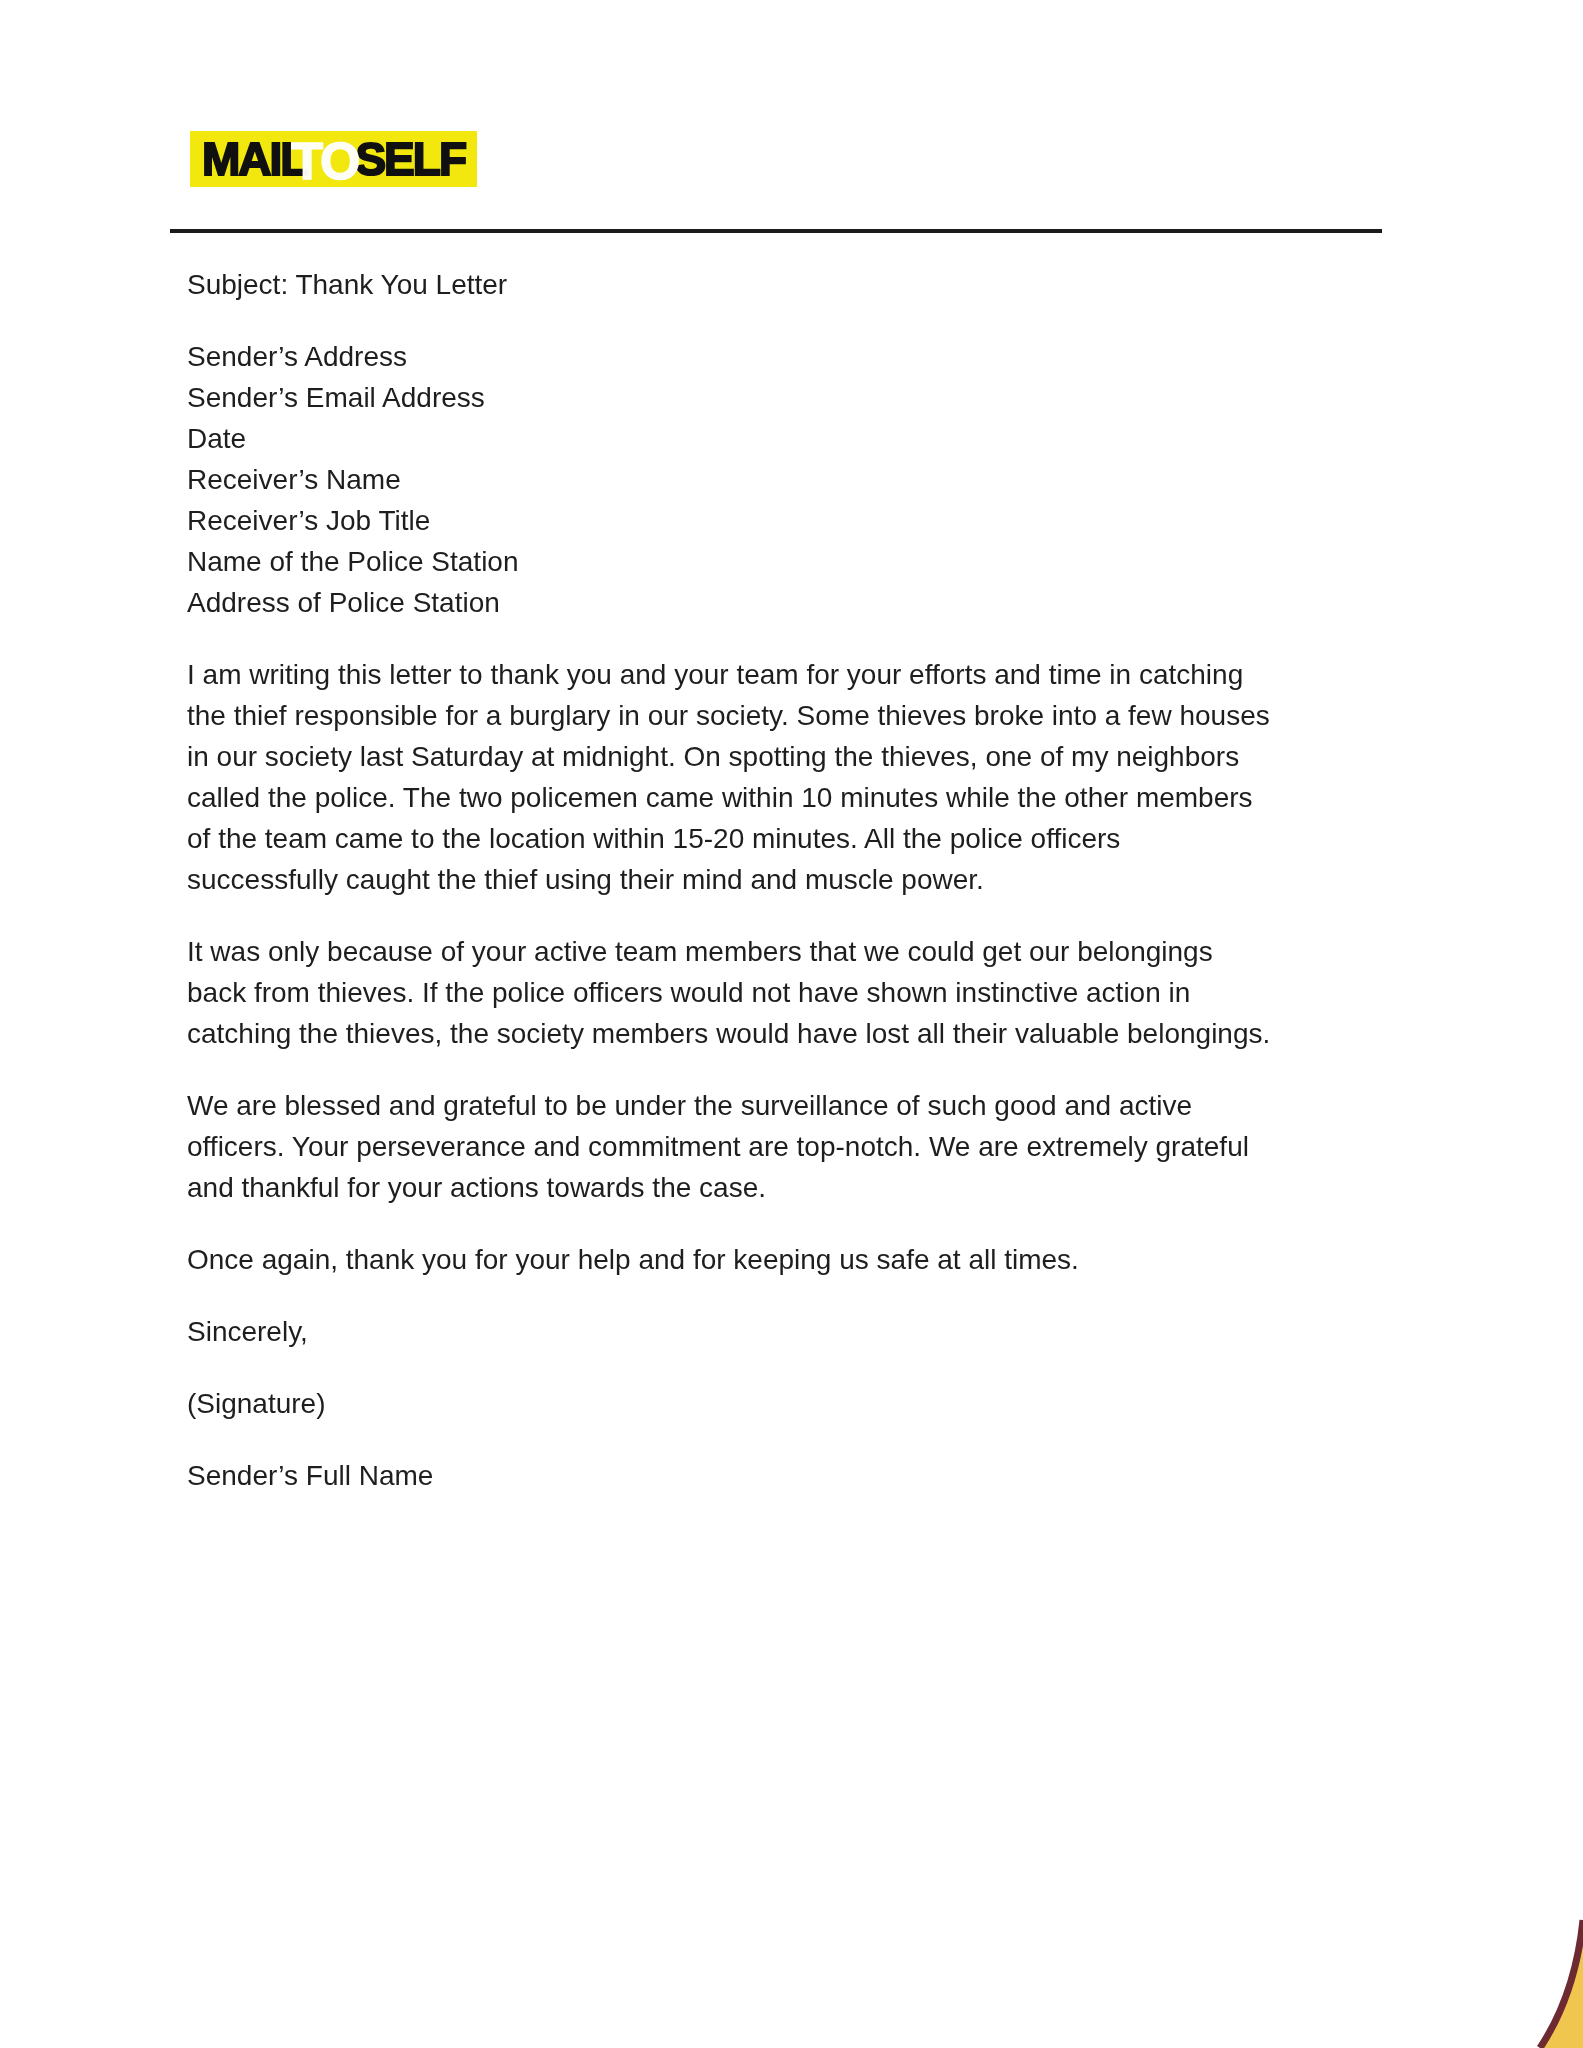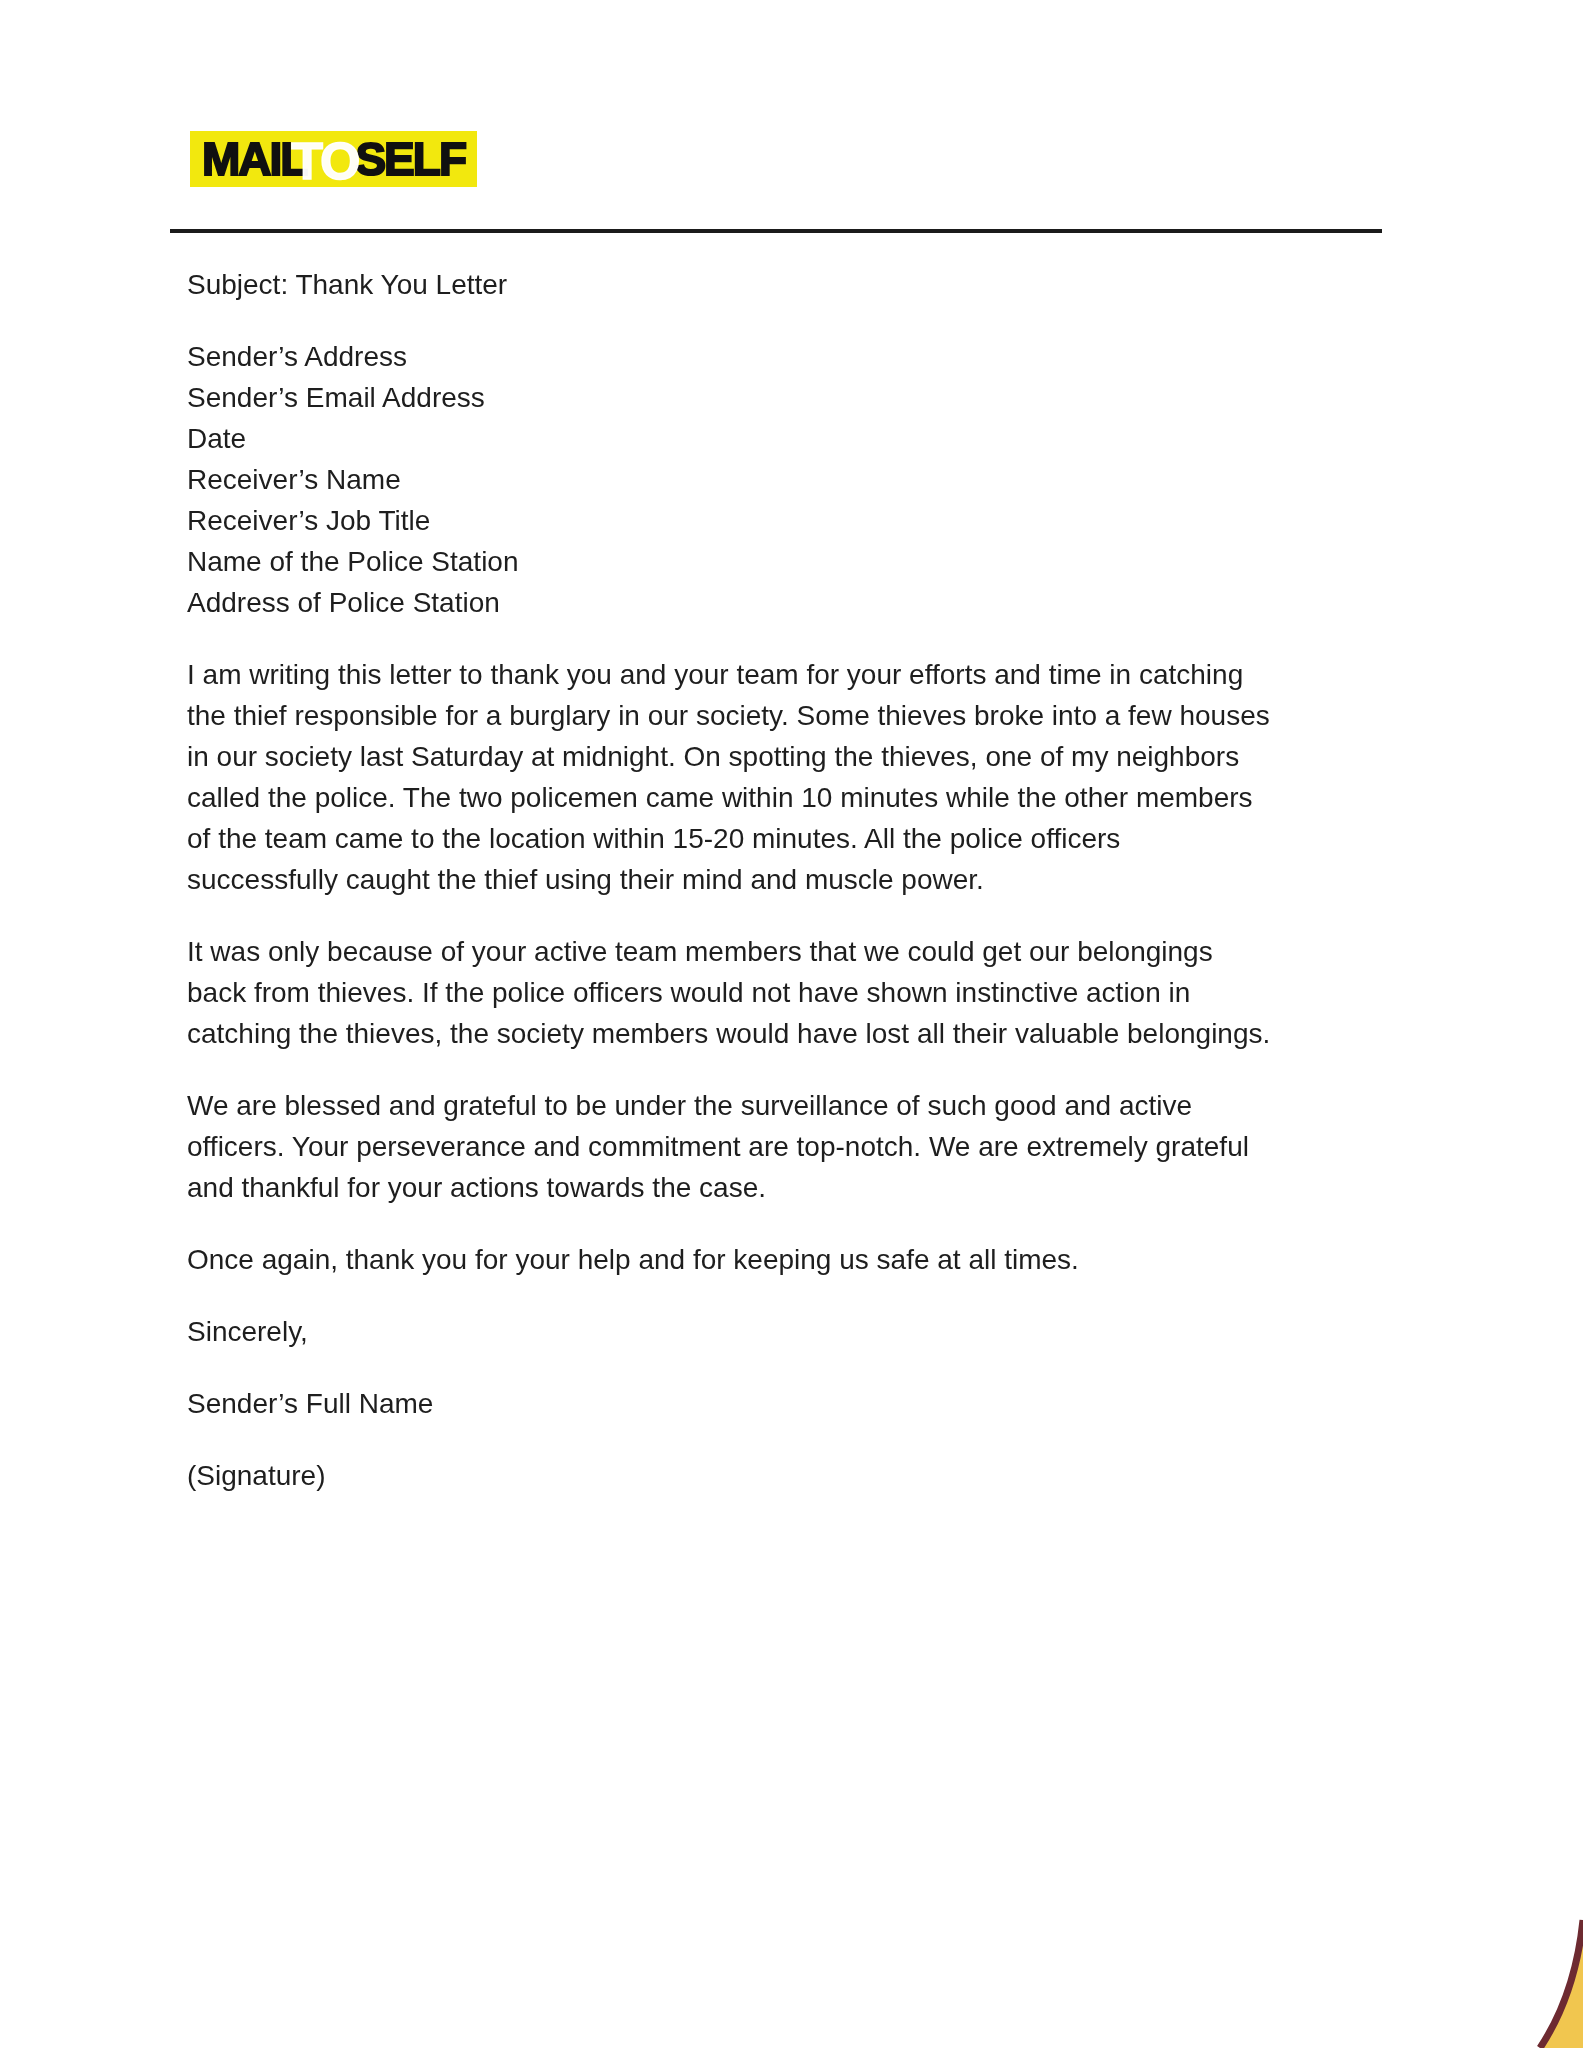--- a/index.html
+++ b/index.html
@@ -105,23 +105,23 @@
     <div class="block">I am writing this letter to thank you and your team for your efforts and time in catching<br>the thief responsible for a burglary in our society. Some thieves broke into a few houses<br>in our society last Saturday at midnight. On spotting the thieves, one of my neighbors<br>called the police. The two policemen came within 10 minutes while the other members<br>of the team came to the location within 15-20 minutes. All the police officers<br>successfully caught the thief using their mind and muscle power.</div>
 
     <div class="block">It was only because of your active team members that we could get our belongings<br>back from thieves. If the police officers would not have shown instinctive action in<br>catching the thieves, the society members would have lost all their valuable belongings.</div>
 
     <div class="block">We are blessed and grateful to be under the surveillance of such good and active<br>officers. Your perseverance and commitment are top-notch. We are extremely grateful<br>and thankful for your actions towards the case.</div>
 
     <div class="block">Once again, thank you for your help and for keeping us safe at all times.</div>
 
     <div class="block">Sincerely,</div>
 
+    <div class="block">(Signature)</div>
+
     <div class="block">Sender’s Full Name</div>
-
-    <div class="block">(Signature)</div>
 
   </div>
 
   <svg class="swoosh" viewBox="0 0 90 150">
     <path d="M 90 22 C 85 70, 70 115, 47 150 L 90 150 Z" fill="#f1c64f"></path>
     <path d="M 90 22 C 85 70, 70 115, 47 150" fill="none" stroke="#6d2a31" stroke-width="7"></path>
   </svg>
 
 </div>
 

